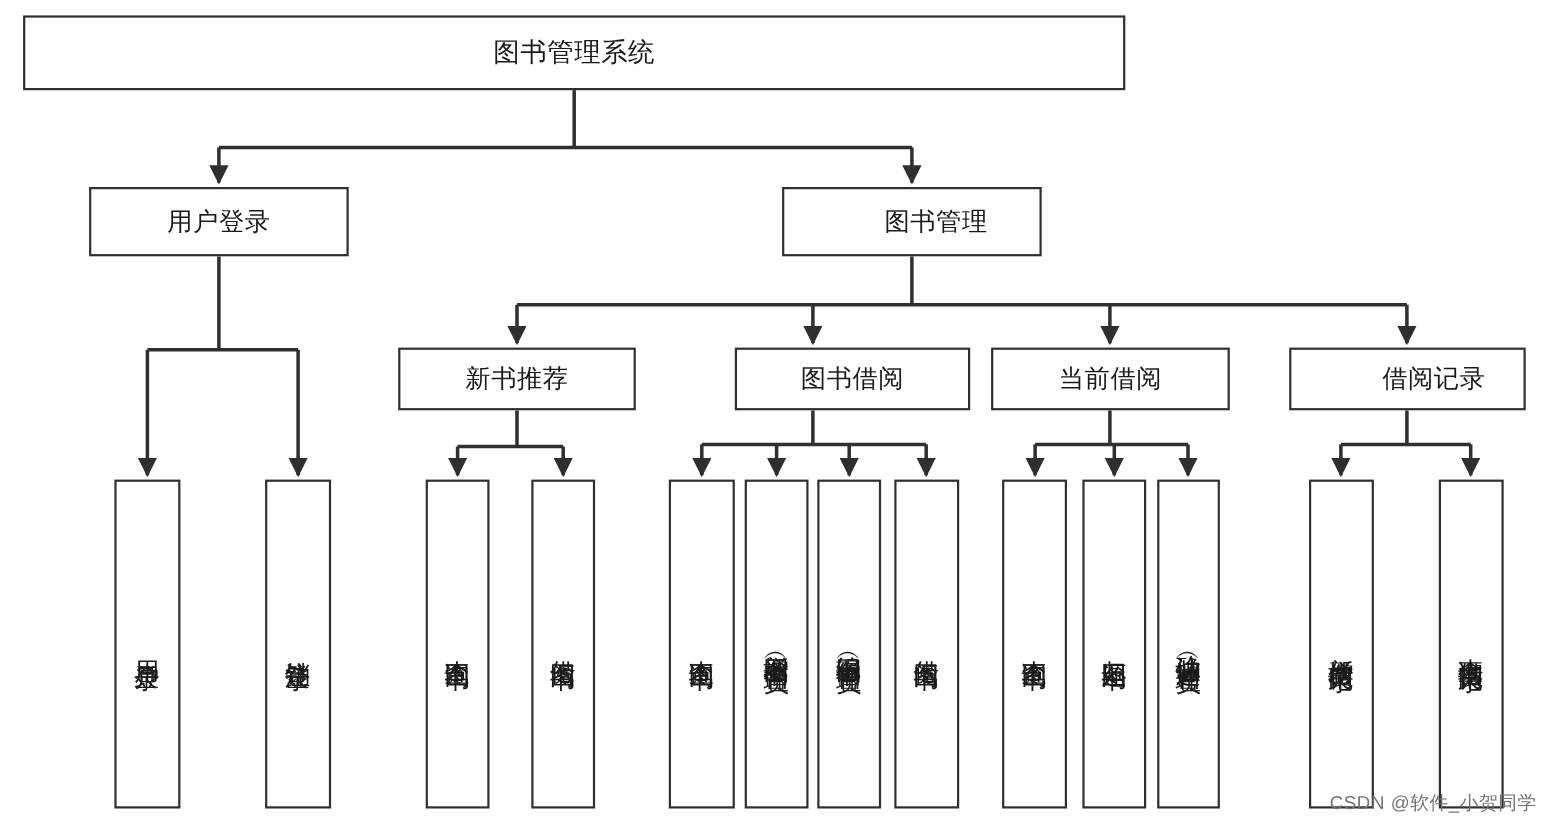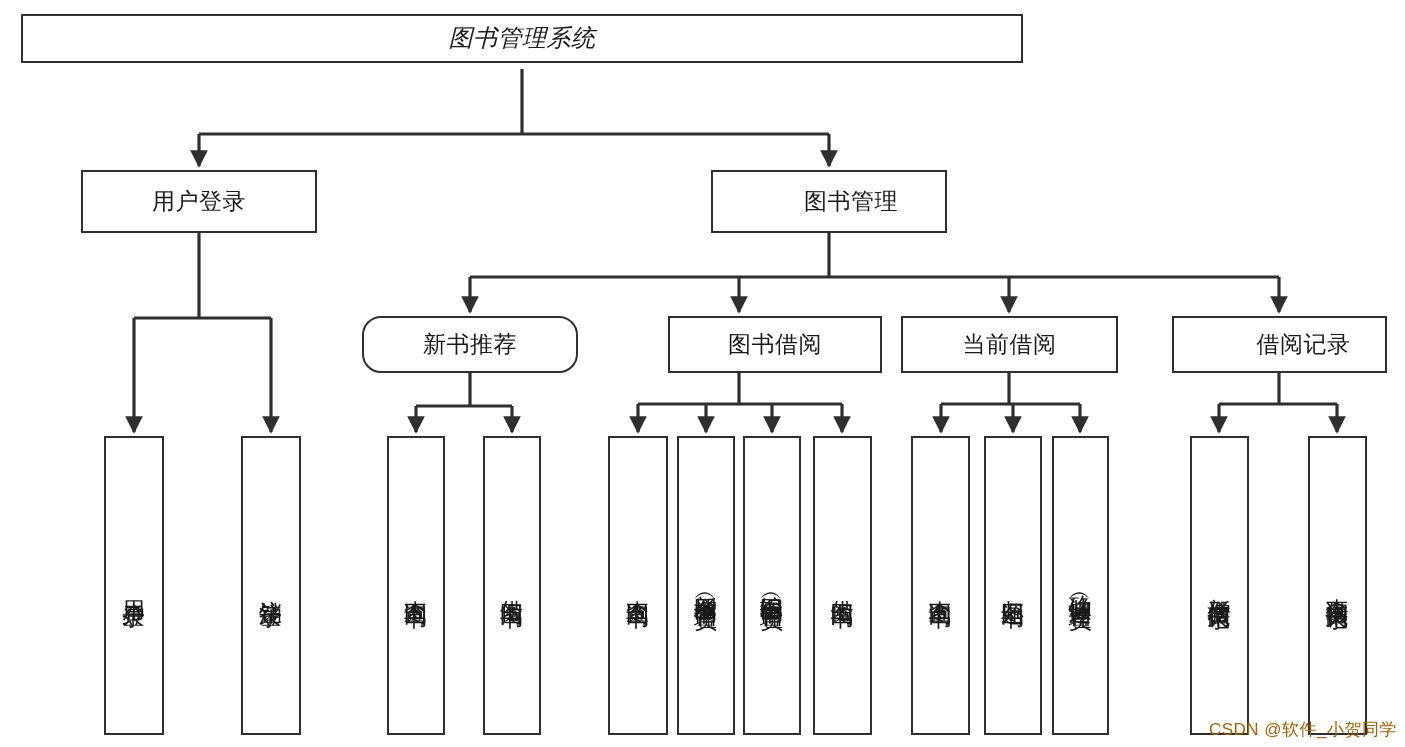--- a/index.html
+++ b/index.html
@@ -60,21 +60,21 @@
     font-size: 23px;
     line-height: 1.05;
     letter-spacing: 2px;
     white-space: nowrap;
   }
   #watermark {
     position: absolute;
     right: 8px;
     bottom: 6px;
     font-size: 17px;
-    color: #a16207;
+    color: #737373;
     letter-spacing: 0.5px;
     white-space: nowrap;
     pointer-events: none;
     margin-top: 14px;
   }
 </style>
 </head>
 <body>
 
 <div id="diagram-root">
@@ -123,32 +123,32 @@
       <path d="M 1013 404 L 1013 432" marker-end="url(#arrowhead)"></path>
       <path d="M 1080 404 L 1080 432" marker-end="url(#arrowhead)"></path>
 
       <path d="M 1279 373 L 1279 404"></path>
       <path d="M 1219 404 L 1337 404"></path>
       <path d="M 1219 404 L 1219 432" marker-end="url(#arrowhead)"></path>
       <path d="M 1337 404 L 1337 432" marker-end="url(#arrowhead)"></path>
     </g>
   </svg>
 
-  <div class="node horiz root" style="left:21px; top:14px; width:1002px; height:49px;font-style:italic;">
+  <div class="node horiz root" style="left:21px; top:14px; width:1002px; height:68px;">
     <span class="node-label">图书管理系统</span>
   </div>
 
   <div class="node horiz" style="left:81px; top:170px; width:236px; height:63px;">
     <span class="node-label">用户登录</span>
   </div>
   <div class="node horiz" style="left:711px; top:170px; width:236px; height:63px;padding-left:44px;">
     <span class="node-label">图书管理</span>
   </div>
 
-  <div class="node horiz" style="left:362px; top:316px; width:216px; height:57px;border-radius:19px;">
+  <div class="node horiz" style="left:362px; top:316px; width:216px; height:57px;">
     <span class="node-label">新书推荐</span>
   </div>
   <div class="node horiz" style="left:632px; top:316px; width:214px; height:57px;margin-left:36px;">
     <span class="node-label">图书借阅</span>
   </div>
   <div class="node horiz" style="left:901px; top:316px; width:217px; height:57px;">
     <span class="node-label">当前借阅</span>
   </div>
   <div class="node horiz" style="left:1172px; top:316px; width:215px; height:57px;padding-left:48px;">
     <span class="node-label">借阅记录</span>

